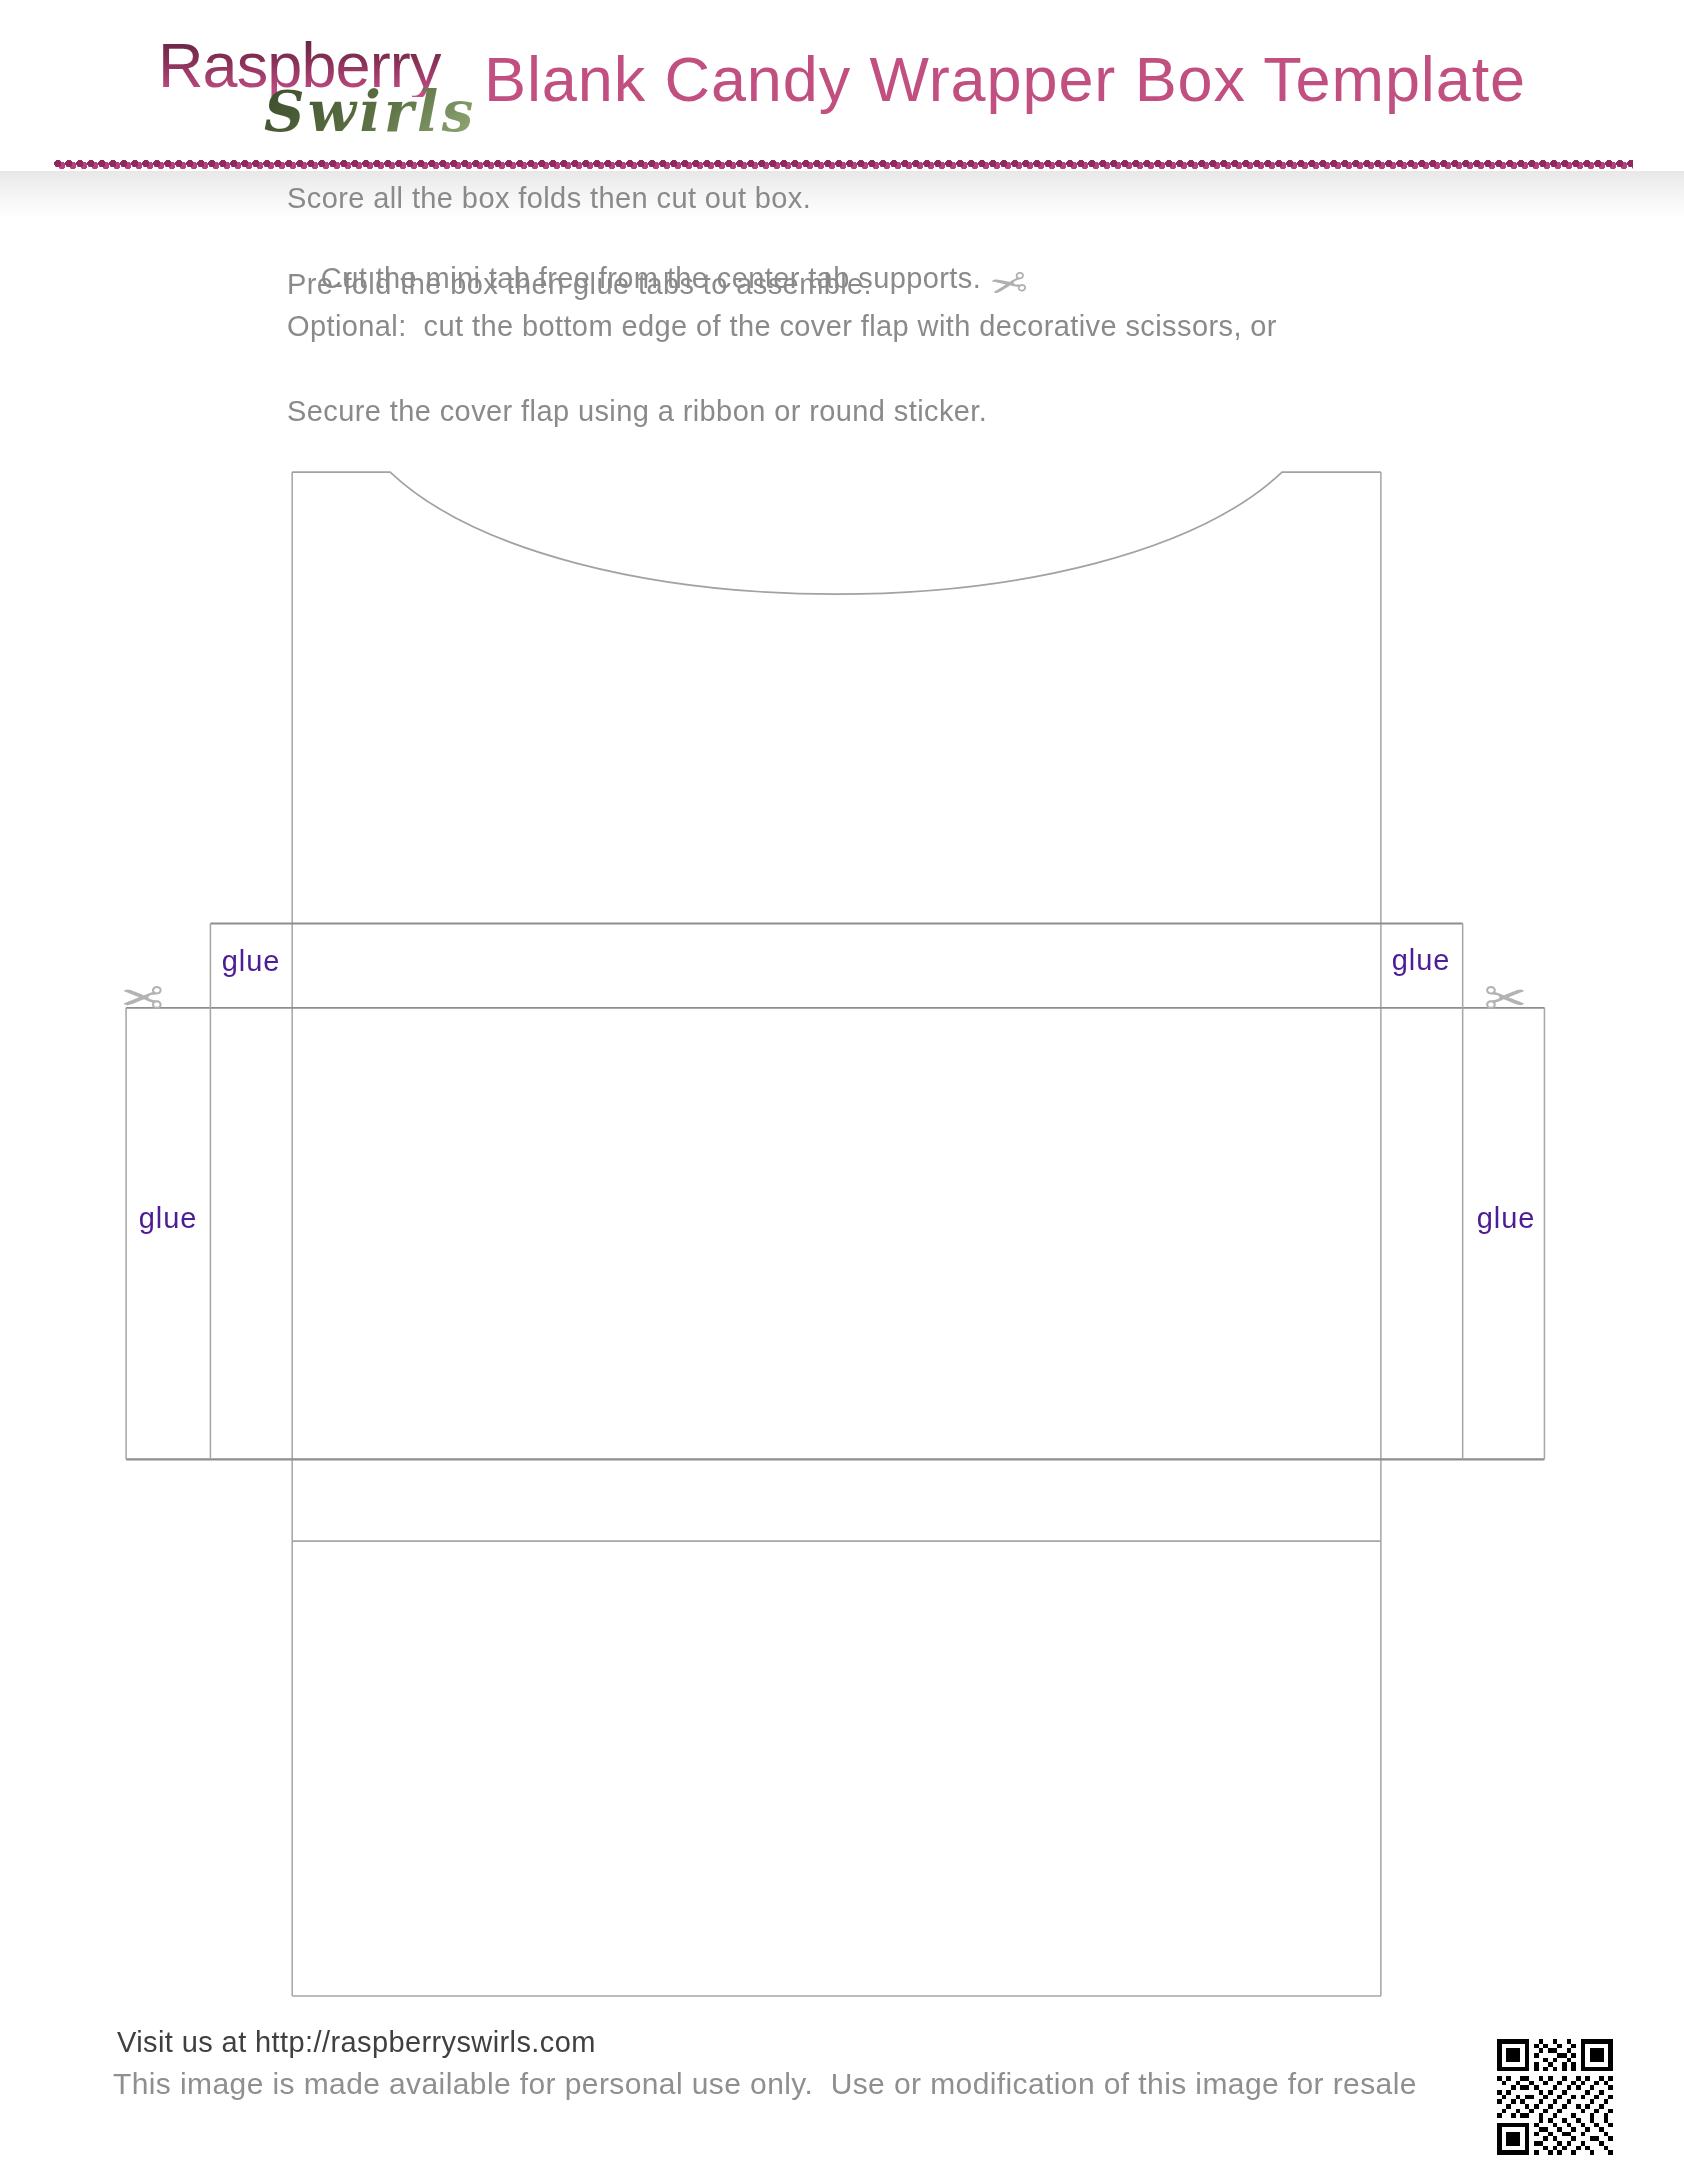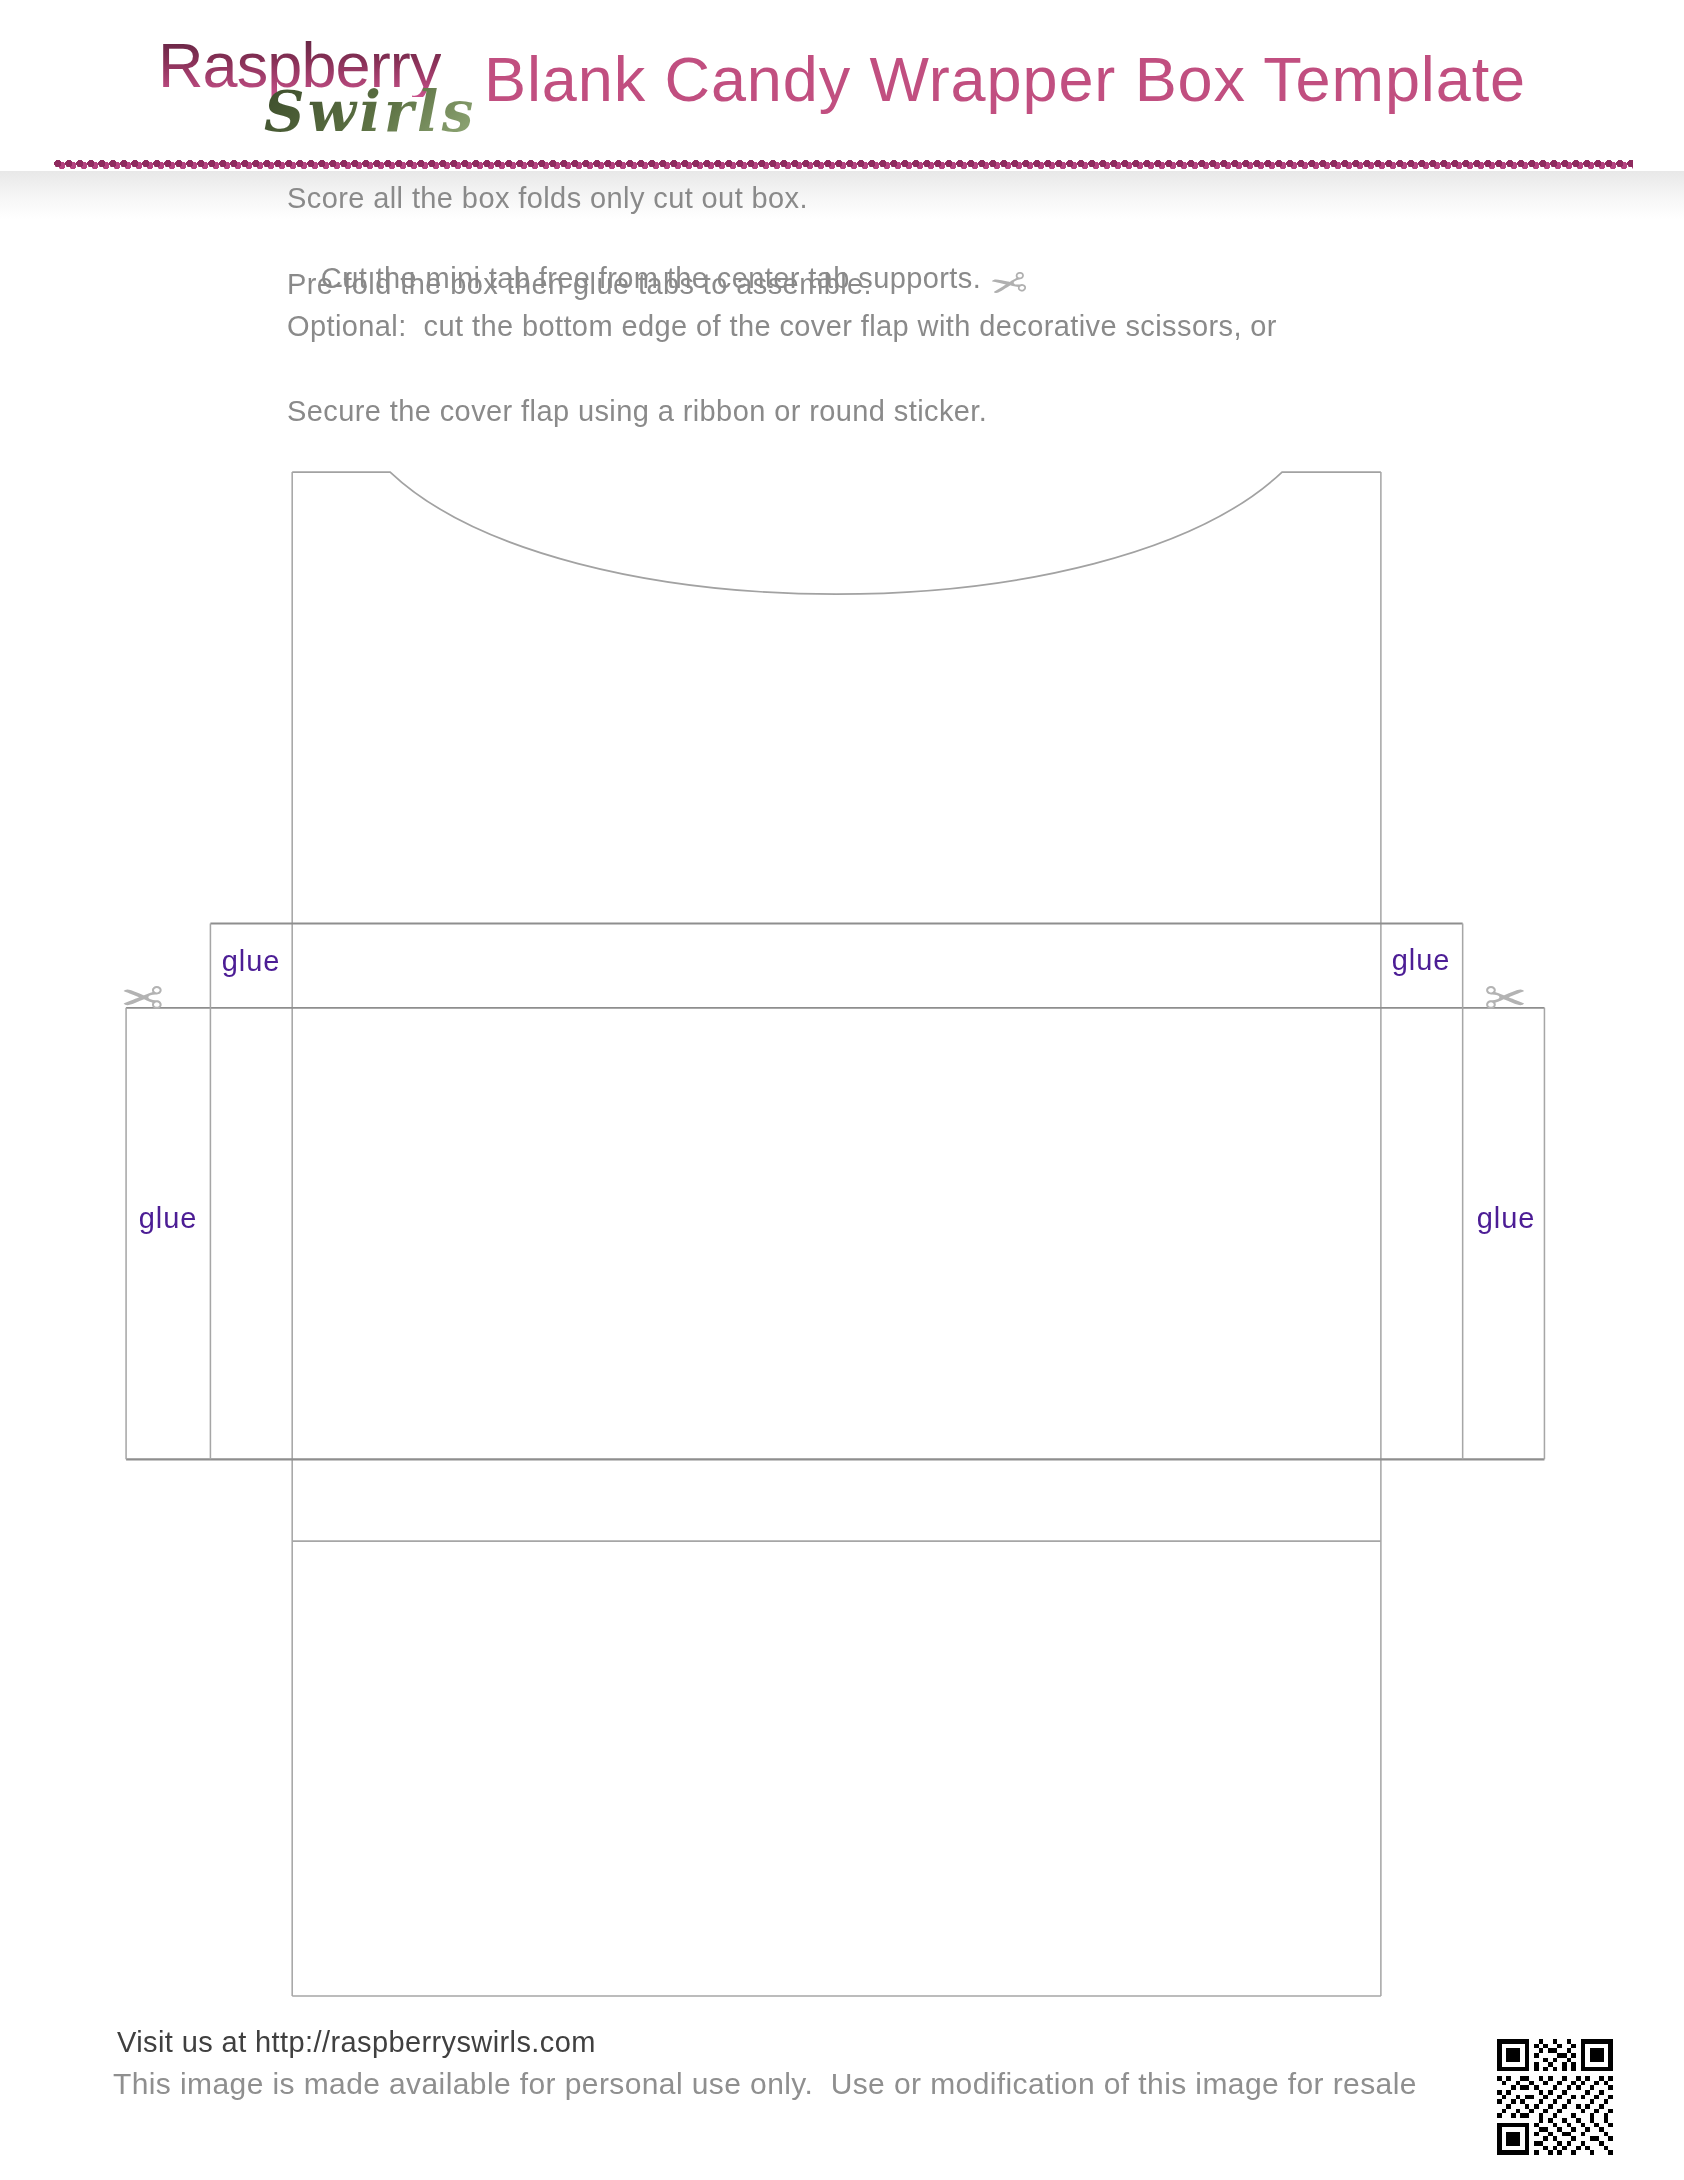--- a/index.html
+++ b/index.html
@@ -75,21 +75,21 @@
 <body>
 
 <div id="page">
 
   <div class="logo-word1">Raspberry</div>
   <div class="logo-word2">Swirls</div>
   <div class="page-title">Blank Candy Wrapper Box Template</div>
   <div class="bead-rule"></div>
   <div class="header-fade"></div>
 
-  <div class="instr-line" style="top:181px;">Score all the box folds only cut out box.</div>
+  <div class="instr-line" style="top:181px;">Score all the box folds then cut out box.</div>
   <div class="instr-line" style="top:224px;">
     <span>Cut the mini tab free from the center tab supports.</span><span class="scissors-inline">✂</span>
   </div>
   <div class="instr-line" style="top:267px;">Pre-fold the box then glue tabs to assemble.</div>
   <div class="instr-line" style="top:309px;">Optional:  cut the bottom edge of the cover flap with decorative scissors, or</div>
   <div class="instr-line" style="top:394px;">Secure the cover flap using a ribbon or round sticker.</div>
 
   <svg class="template-svg" width="1685" height="2181" viewBox="0 0 1978 2560" fill="none">
 
     <path d="M343 554 H458 C660 745 1303 745 1505 554 H1621" stroke="#a2a2a2" stroke-width="2"></path>

